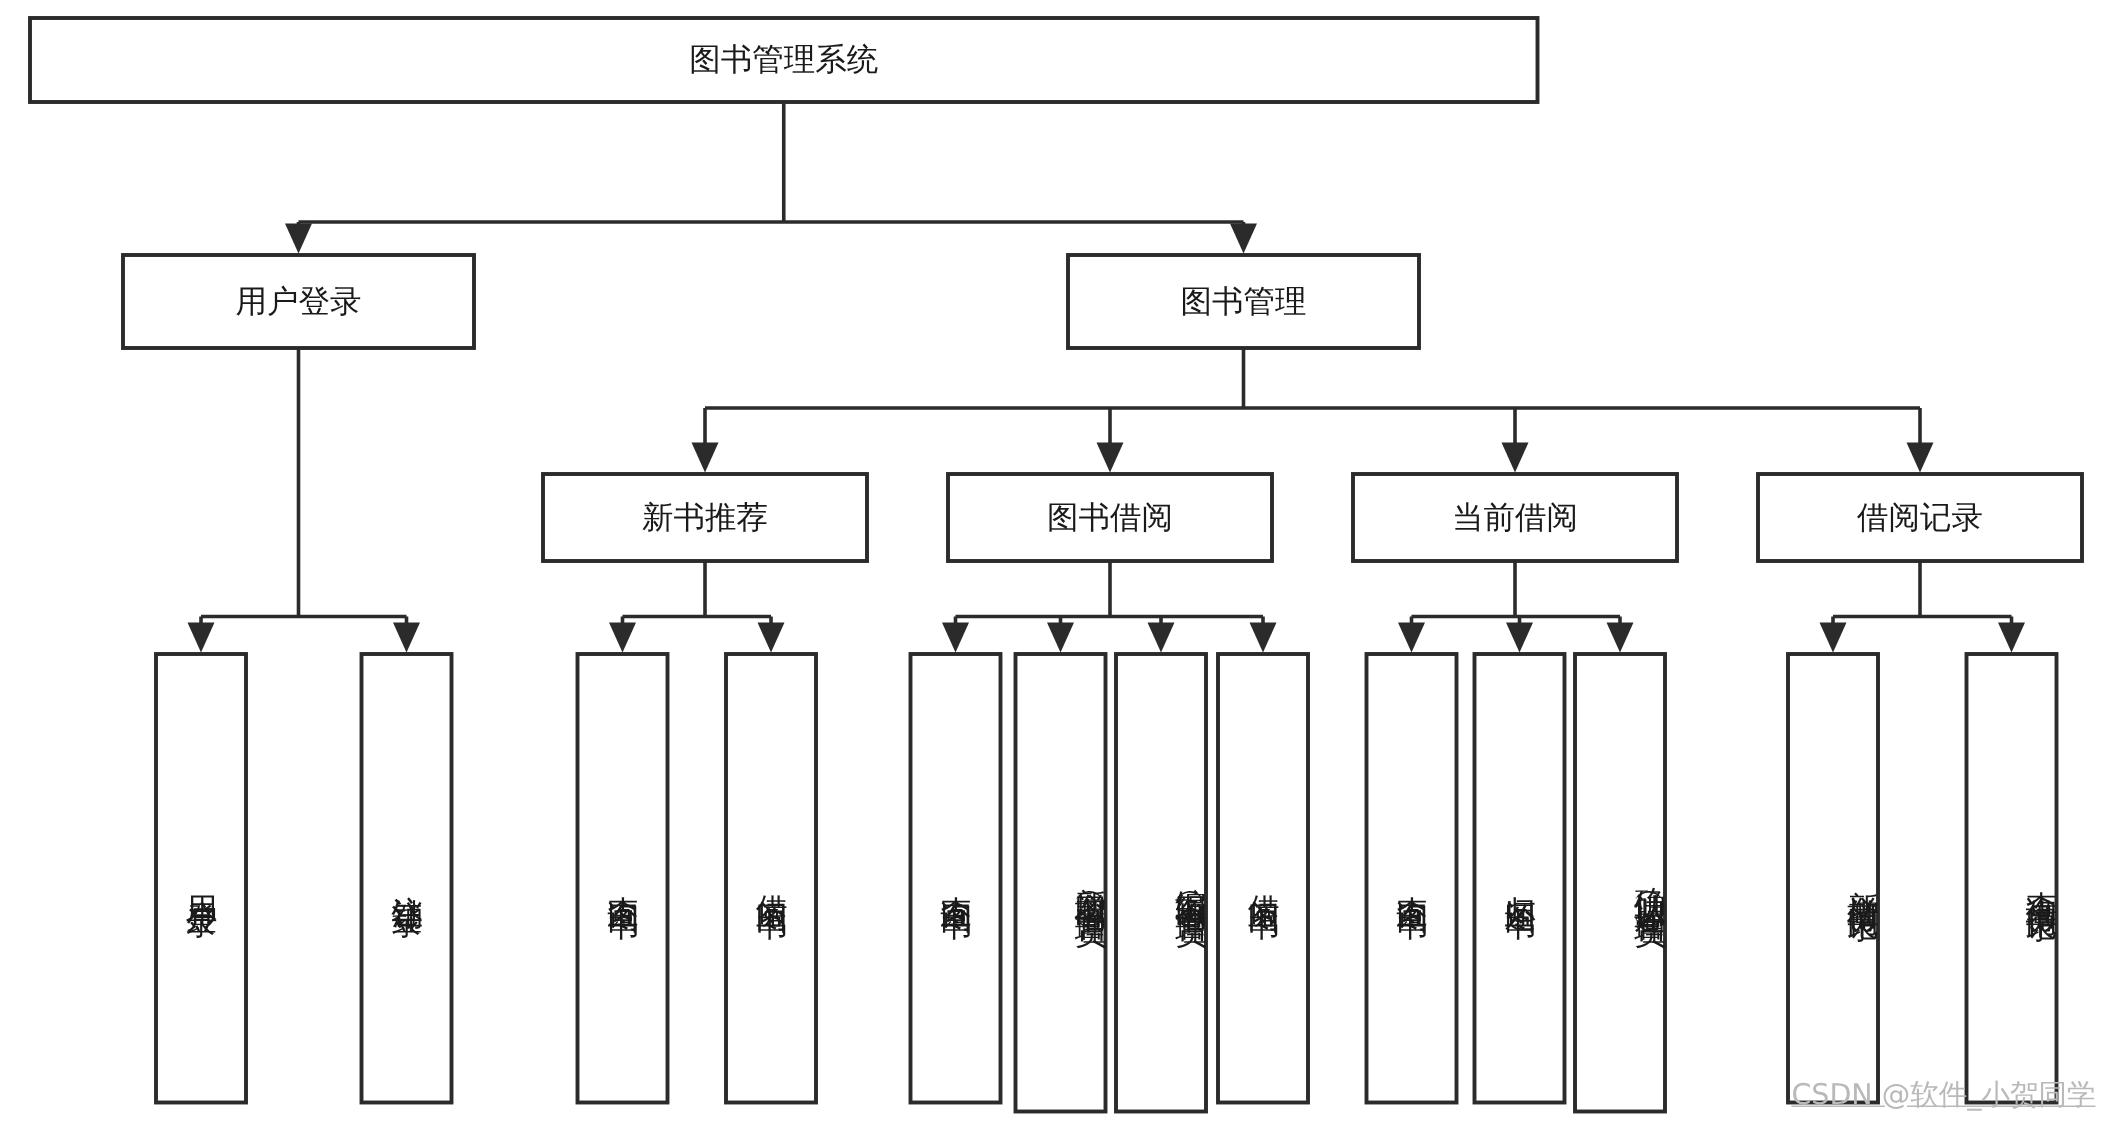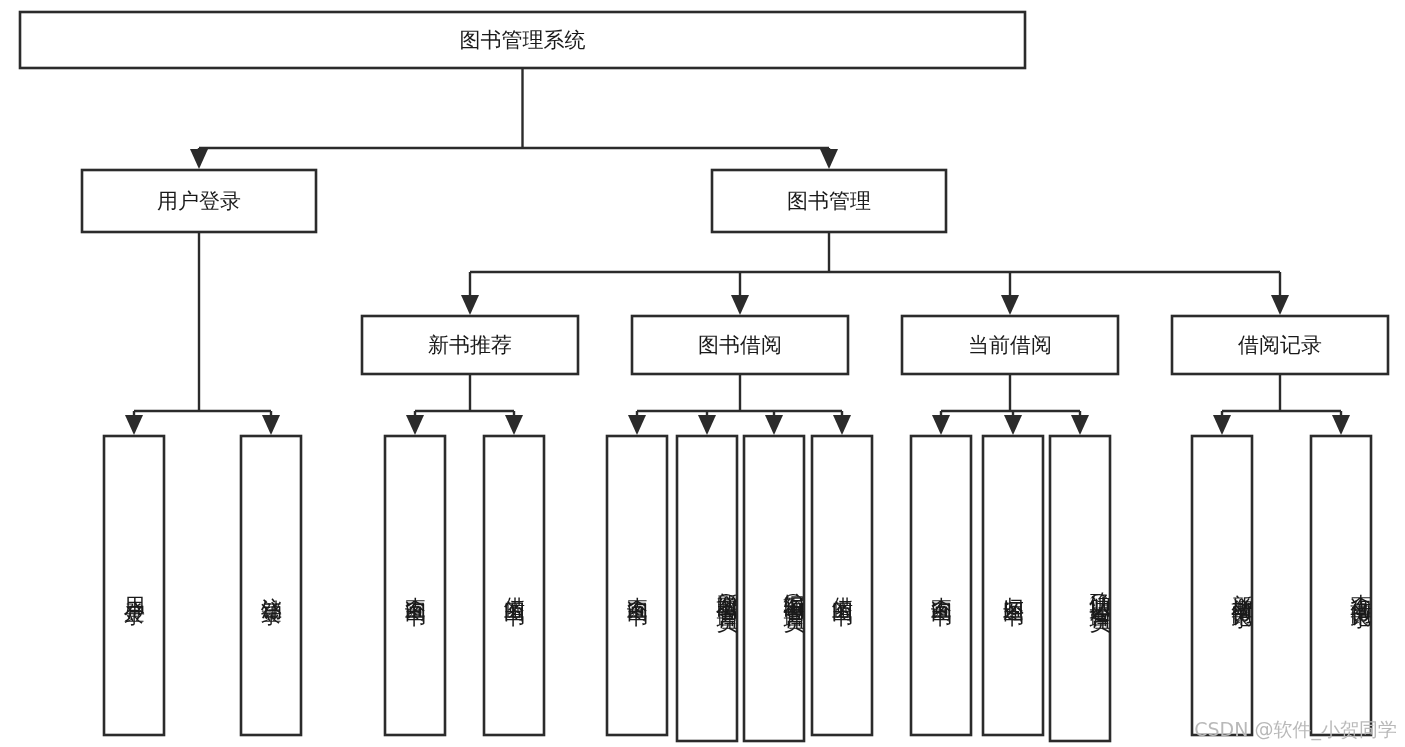--- a/index.html
+++ b/index.html
@@ -63,20 +63,21 @@
   }
   .watermark {
     position: absolute;
     right: 8px;
     bottom: 4px;
     font-family: "DejaVu Sans", "Liberation Sans", sans-serif;
     font-size: 19px;
     color: #b9b9b9;
     white-space: nowrap;
     user-select: none;
+    text-decoration: underline;
   }
 </style>
 </head>
 <body>
 
 <div id="diagram-root">
 
   <svg id="tree-svg" viewBox="0 0 1405 747">
     <defs></defs>
     <g id="connectors-layer">

